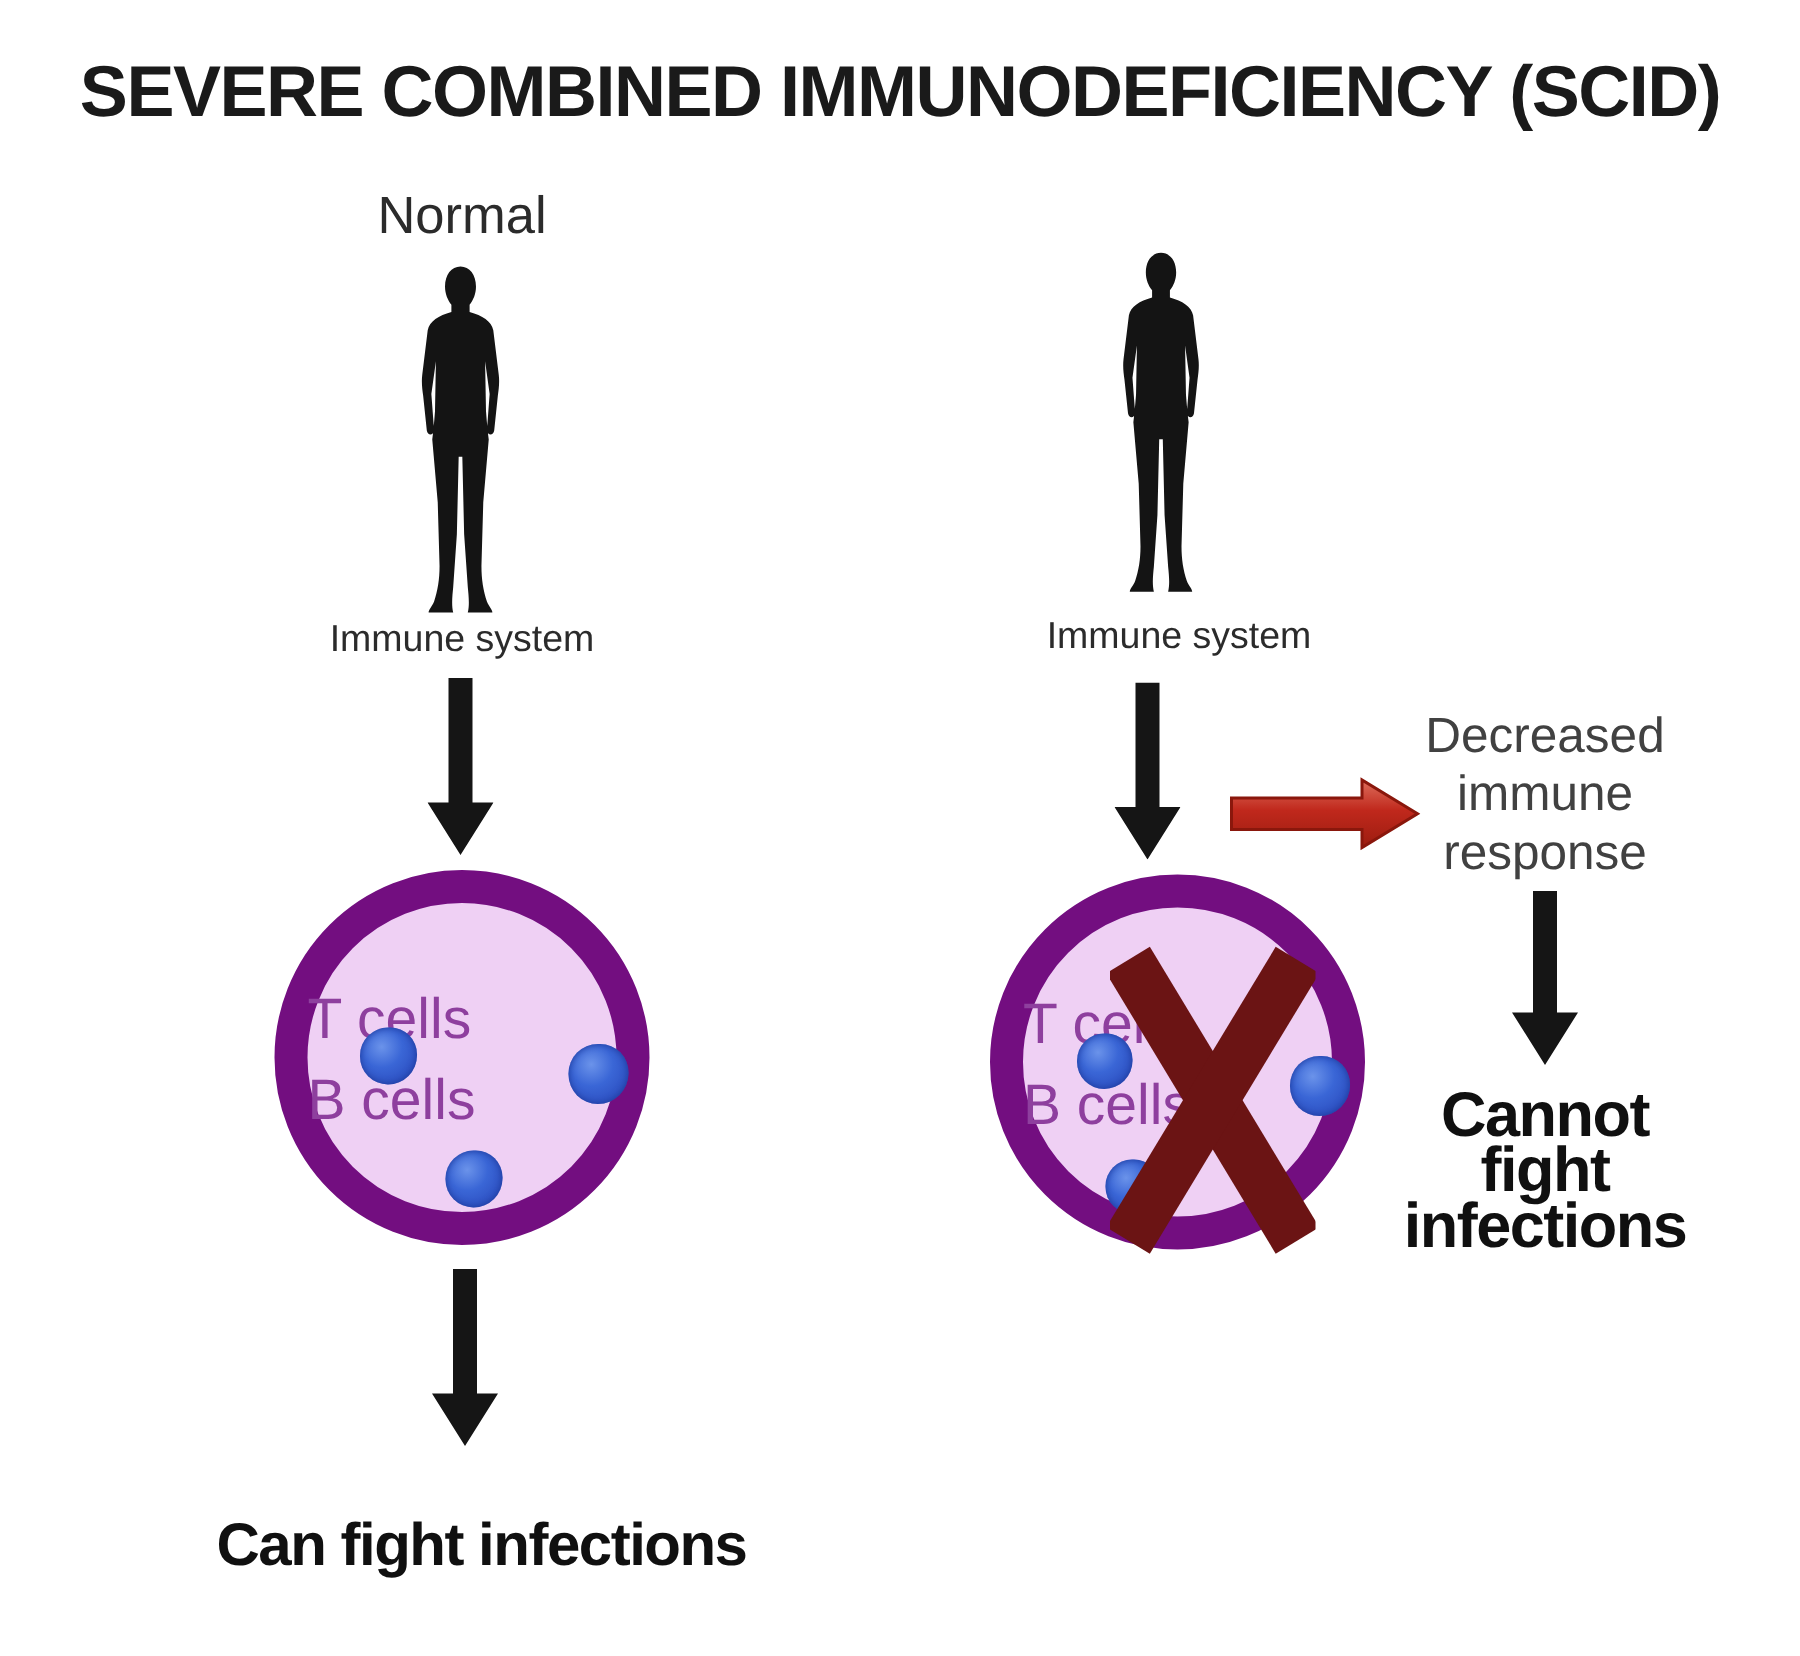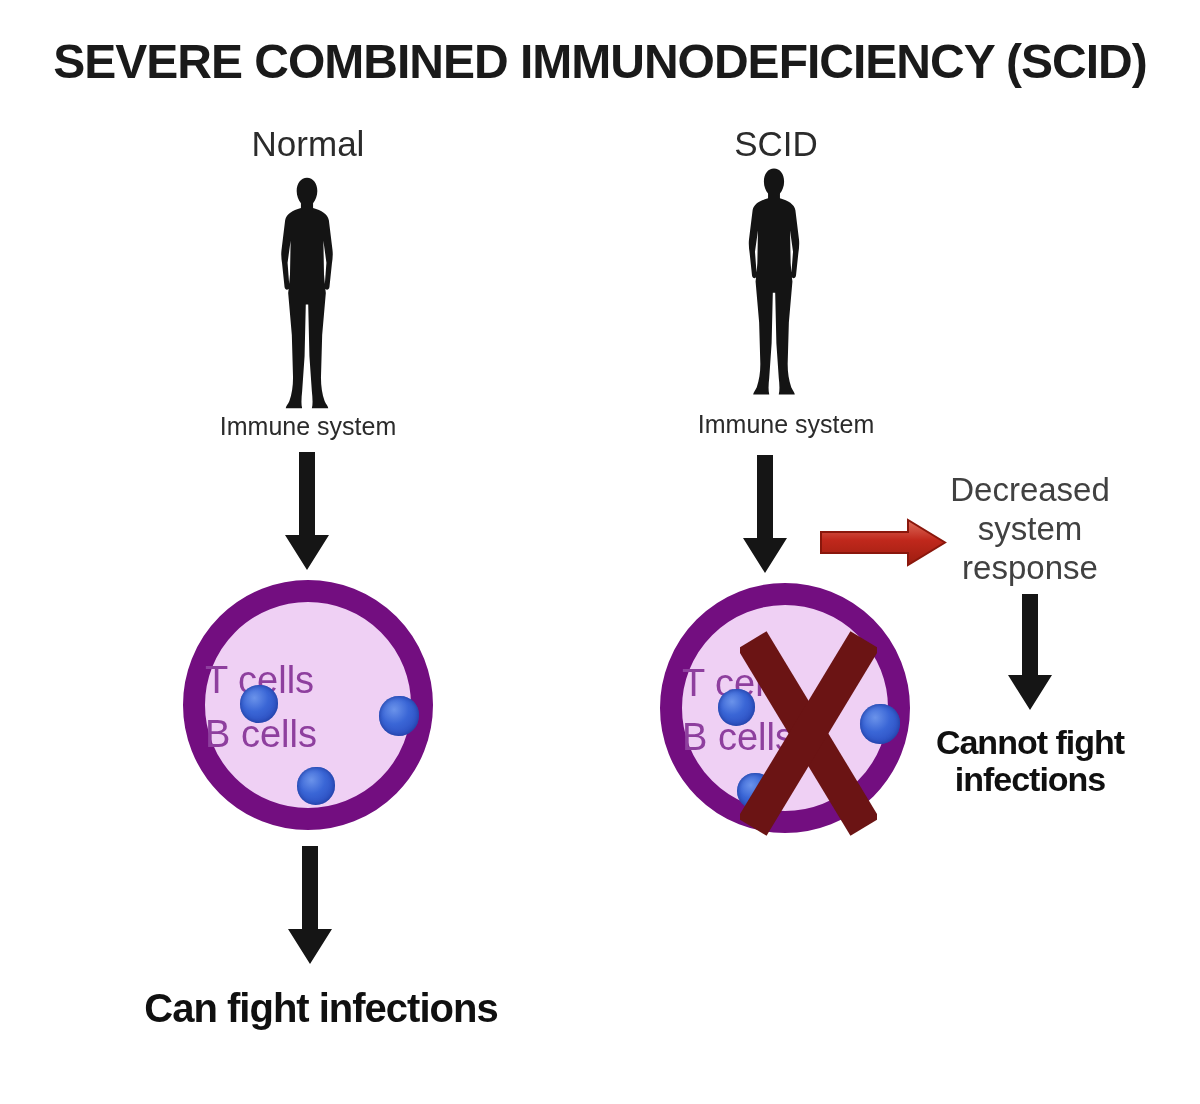--- a/index.html
+++ b/index.html
@@ -77,23 +77,22 @@
     <div class="abs circle-label" style="top:112px;">B cells</div>
     <div class="abs lymph" style="left:35px;top:83px;width:38px;height:38px;"></div>
     <div class="abs lymph" style="left:174px;top:94px;width:40px;height:40px;"></div>
     <div class="abs lymph" style="left:92px;top:165px;width:38px;height:38px;"></div>
   </div>
 
   <svg class="abs" style="left:288px;top:846px;" width="44" height="118" viewBox="0 0 44 118" aria-hidden="true">
     <polygon fill="var(--arrow-black,#151515)" points="14,0 30,0 30,83 44,83 22,118 0,83 14,83"></polygon>
   </svg>
 
-  <div class="abs outcome center" style="left:121px;top:986px;width:400px;font-size:40px;">Can fight infections</div>
+  <div class="abs outcome center" style="left:121px;top:1008px;width:400px;font-size:40px;">Can fight infections</div>
 
-  <div class="abs col-header center" style="left:626px;top:124px;width:300px;">SCID</div>
 
   <svg class="abs" style="left:737px;top:165px;" width="74" height="233" viewBox="0 0 120 392" aria-hidden="true">
     <path fill="#141414" d="M60 6 C70 6 77 15 77 28 C77 36 74 43 70 48 L70 56 C84 60 94 66 96 76 L102 125 C103 133 102 141 101 148 L97 186 C96 192 90 192 89 186 L92 146 L87 110 L88 165 C89 178 90 188 91 196 L85 265 L83 335 C83 350 85 362 89 374 C91 379 95 383 95 386 L68 386 C70 378 69 368 68 358 L64 300 L62 215 L58 215 L56 300 L52 358 C51 368 50 378 52 386 L25 386 C25 383 29 379 31 374 C35 362 37 350 37 335 L35 265 L29 196 C30 188 31 178 32 165 L33 110 L28 146 L31 186 C30 192 24 192 23 186 L19 148 C18 141 17 133 18 125 L24 76 C26 66 36 60 50 56 L50 48 C46 43 43 36 43 28 C43 15 50 6 60 6 Z"></path>
   </svg>
 
   <div class="abs immune-label center" style="left:636px;top:410px;width:300px;">Immune system</div>
 
   <svg class="abs" style="left:743px;top:455px;" width="44" height="118" viewBox="0 0 44 118" aria-hidden="true">
     <polygon fill="var(--arrow-black,#151515)" points="14,0 30,0 30,83 44,83 22,118 0,83 14,83"></polygon>
   </svg>
@@ -102,33 +101,33 @@
     <defs>
       <linearGradient id="redg" x1="0" y1="0" x2="0" y2="1">
         <stop offset="0" stop-color="var(--red-arrow-light,#dd6e5c)"></stop>
         <stop offset="0.45" stop-color="var(--red-arrow,#c0281c)"></stop>
         <stop offset="1" stop-color="var(--red-arrow-dark,#9c1d10)"></stop>
       </linearGradient>
     </defs>
     <polygon fill="url(#redg)" stroke="var(--red-arrow-border,#8a170c)" stroke-width="2" points="1,14 88,14 88,2 125,24.5 88,47 88,35 1,35"></polygon>
   </svg>
 
-  <div class="abs annotation center" style="left:940px;top:470px;width:180px;">Decreased system response</div>
+  <div class="abs annotation center" style="left:940px;top:470px;width:180px;">Decreased immune response</div>
 
   <div class="abs cell-circle" style="left:660px;top:583px;">
     <div class="abs circle-label" style="top:58px;">T cells</div>
     <div class="abs circle-label" style="top:112px;">B cells</div>
     <div class="abs lymph" style="left:36px;top:84px;width:37px;height:37px;"></div>
     <div class="abs lymph" style="left:178px;top:99px;width:40px;height:40px;"></div>
     <div class="abs lymph" style="left:55px;top:168px;width:36px;height:36px;"></div>
     <svg class="abs" style="left:58px;top:25px;" width="137" height="207" viewBox="0 0 137 207" aria-hidden="true">
       <line x1="12" y1="10" x2="125" y2="197" stroke="var(--x-maroon,#6b1414)" stroke-width="34"></line>
       <line x1="125" y1="10" x2="12" y2="197" stroke="var(--x-maroon,#6b1414)" stroke-width="34"></line>
     </svg>
   </div>
 
   <svg class="abs" style="left:1008px;top:594px;" width="44" height="116" viewBox="0 0 44 116" aria-hidden="true">
     <polygon fill="var(--arrow-black,#151515)" points="14,0 30,0 30,81 44,81 22,116 0,81 14,81"></polygon>
   </svg>
 
-  <div class="abs outcome center" style="left:915px;top:724px;width:230px;font-size:34px;line-height:37px;">Cannot fight infections</div>
+  <div class="abs outcome center" style="left:915px;top:724px;width:230px;font-size:42px;line-height:37px;">Cannot fight infections</div>
 
 </div>
 
 </body></html>

